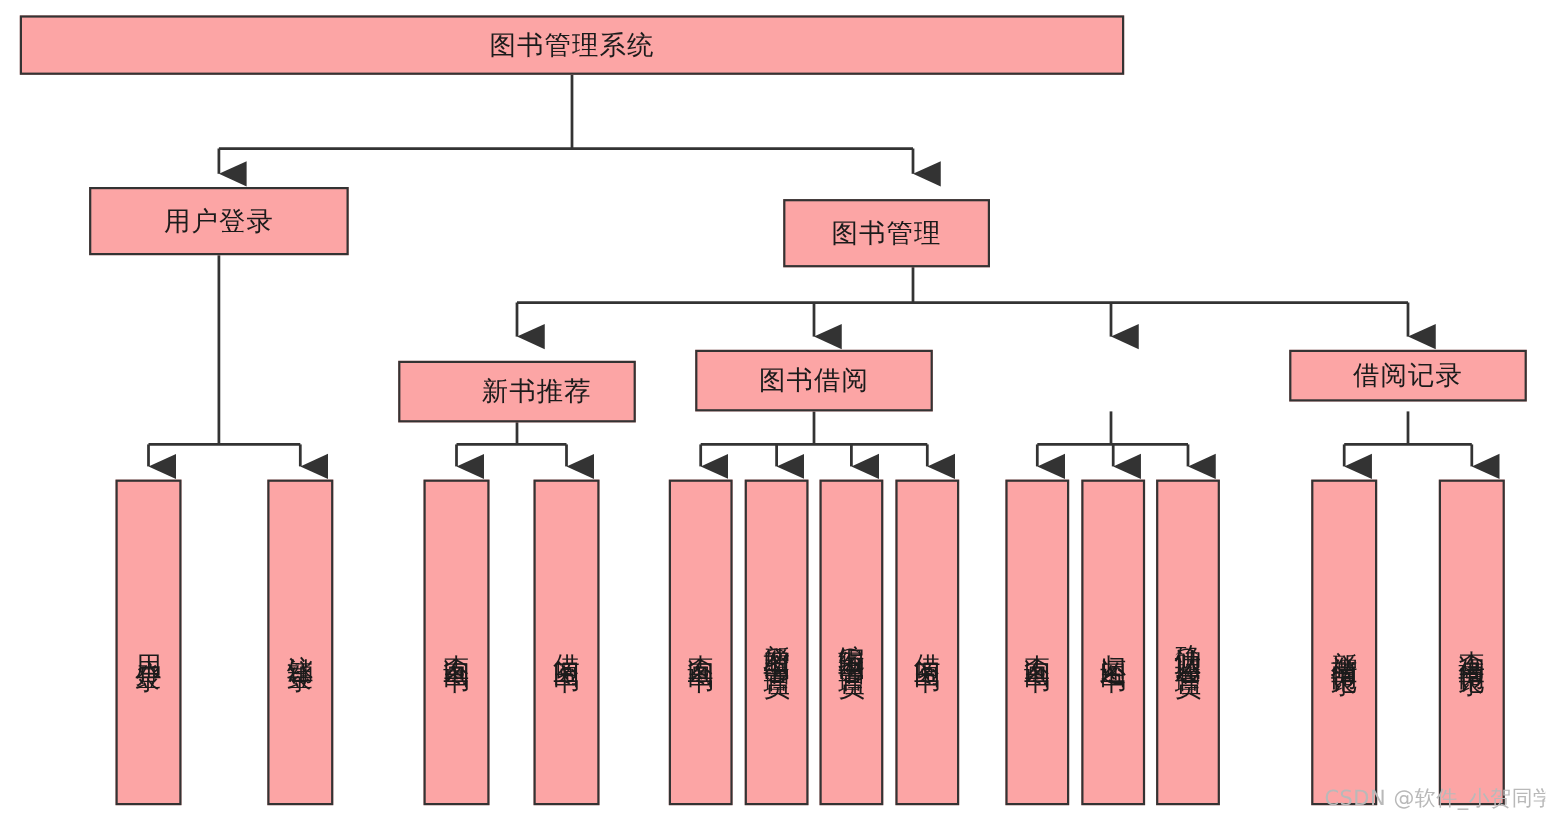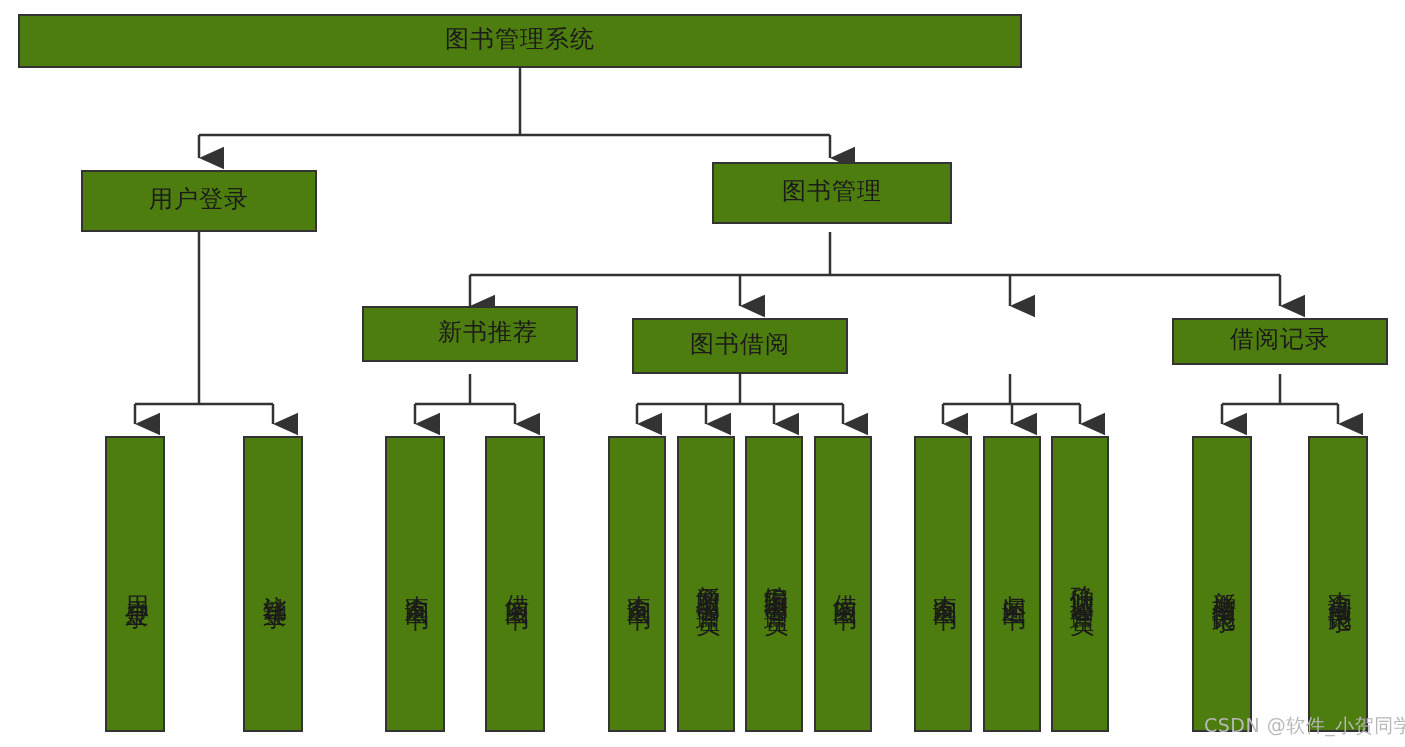--- a/index.html
+++ b/index.html
@@ -21,27 +21,26 @@
     position: absolute;
     left: 0;
     top: 0;
     width: 1405px;
     height: 747px;
   }
   .node {
     position: absolute;
     box-sizing: border-box;
     border: 2.5px solid #333333;
-    background: #4d7c0f;
+    background: #fca5a5;
     display: flex;
     align-items: center;
     justify-content: center;
     color: #1b1b1b;
     z-index: 2;
-    font-family: Liberation Mono, monospace;
   }
   .node .label {
     display: block;
     text-align: center;
     line-height: 1.18;
     white-space: pre;
   }
   .node.horizontal .label {
     font-size: 24px;
     letter-spacing: 1px;
@@ -124,25 +123,25 @@
     </g>
   </svg>
 
   <div class="node horizontal" style="left:18px; top:14px; width:1004px; height:54px;">
     <span class="label">图书管理系统</span>
   </div>
 
   <div class="node horizontal" style="left:81px; top:170px; width:236px; height:62px;">
     <span class="label">用户登录</span>
   </div>
-  <div class="node horizontal" style="left:712px; top:162px; width:240px; height:62px;">
+  <div class="node horizontal" style="left:712px; top:181px; width:188px; height:62px;">
     <span class="label">图书管理</span>
   </div>
 
-  <div class="node horizontal" style="left:362px; top:306px; width:216px; height:56px;padding-left:36px;">
+  <div class="node horizontal" style="left:362px; top:328px; width:216px; height:56px;padding-left:36px;">
     <span class="label">新书推荐</span>
   </div>
   <div class="node horizontal" style="left:632px; top:318px; width:216px; height:56px;">
     <span class="label">图书借阅</span>
   </div>
   <div class="node horizontal" style="left:1172px; top:318px; width:216px; height:47px;">
     <span class="label">借阅记录</span>
   </div>
 
   <div class="node vertical" style="left:105px; top:436px; width:60px; height:296px;">

